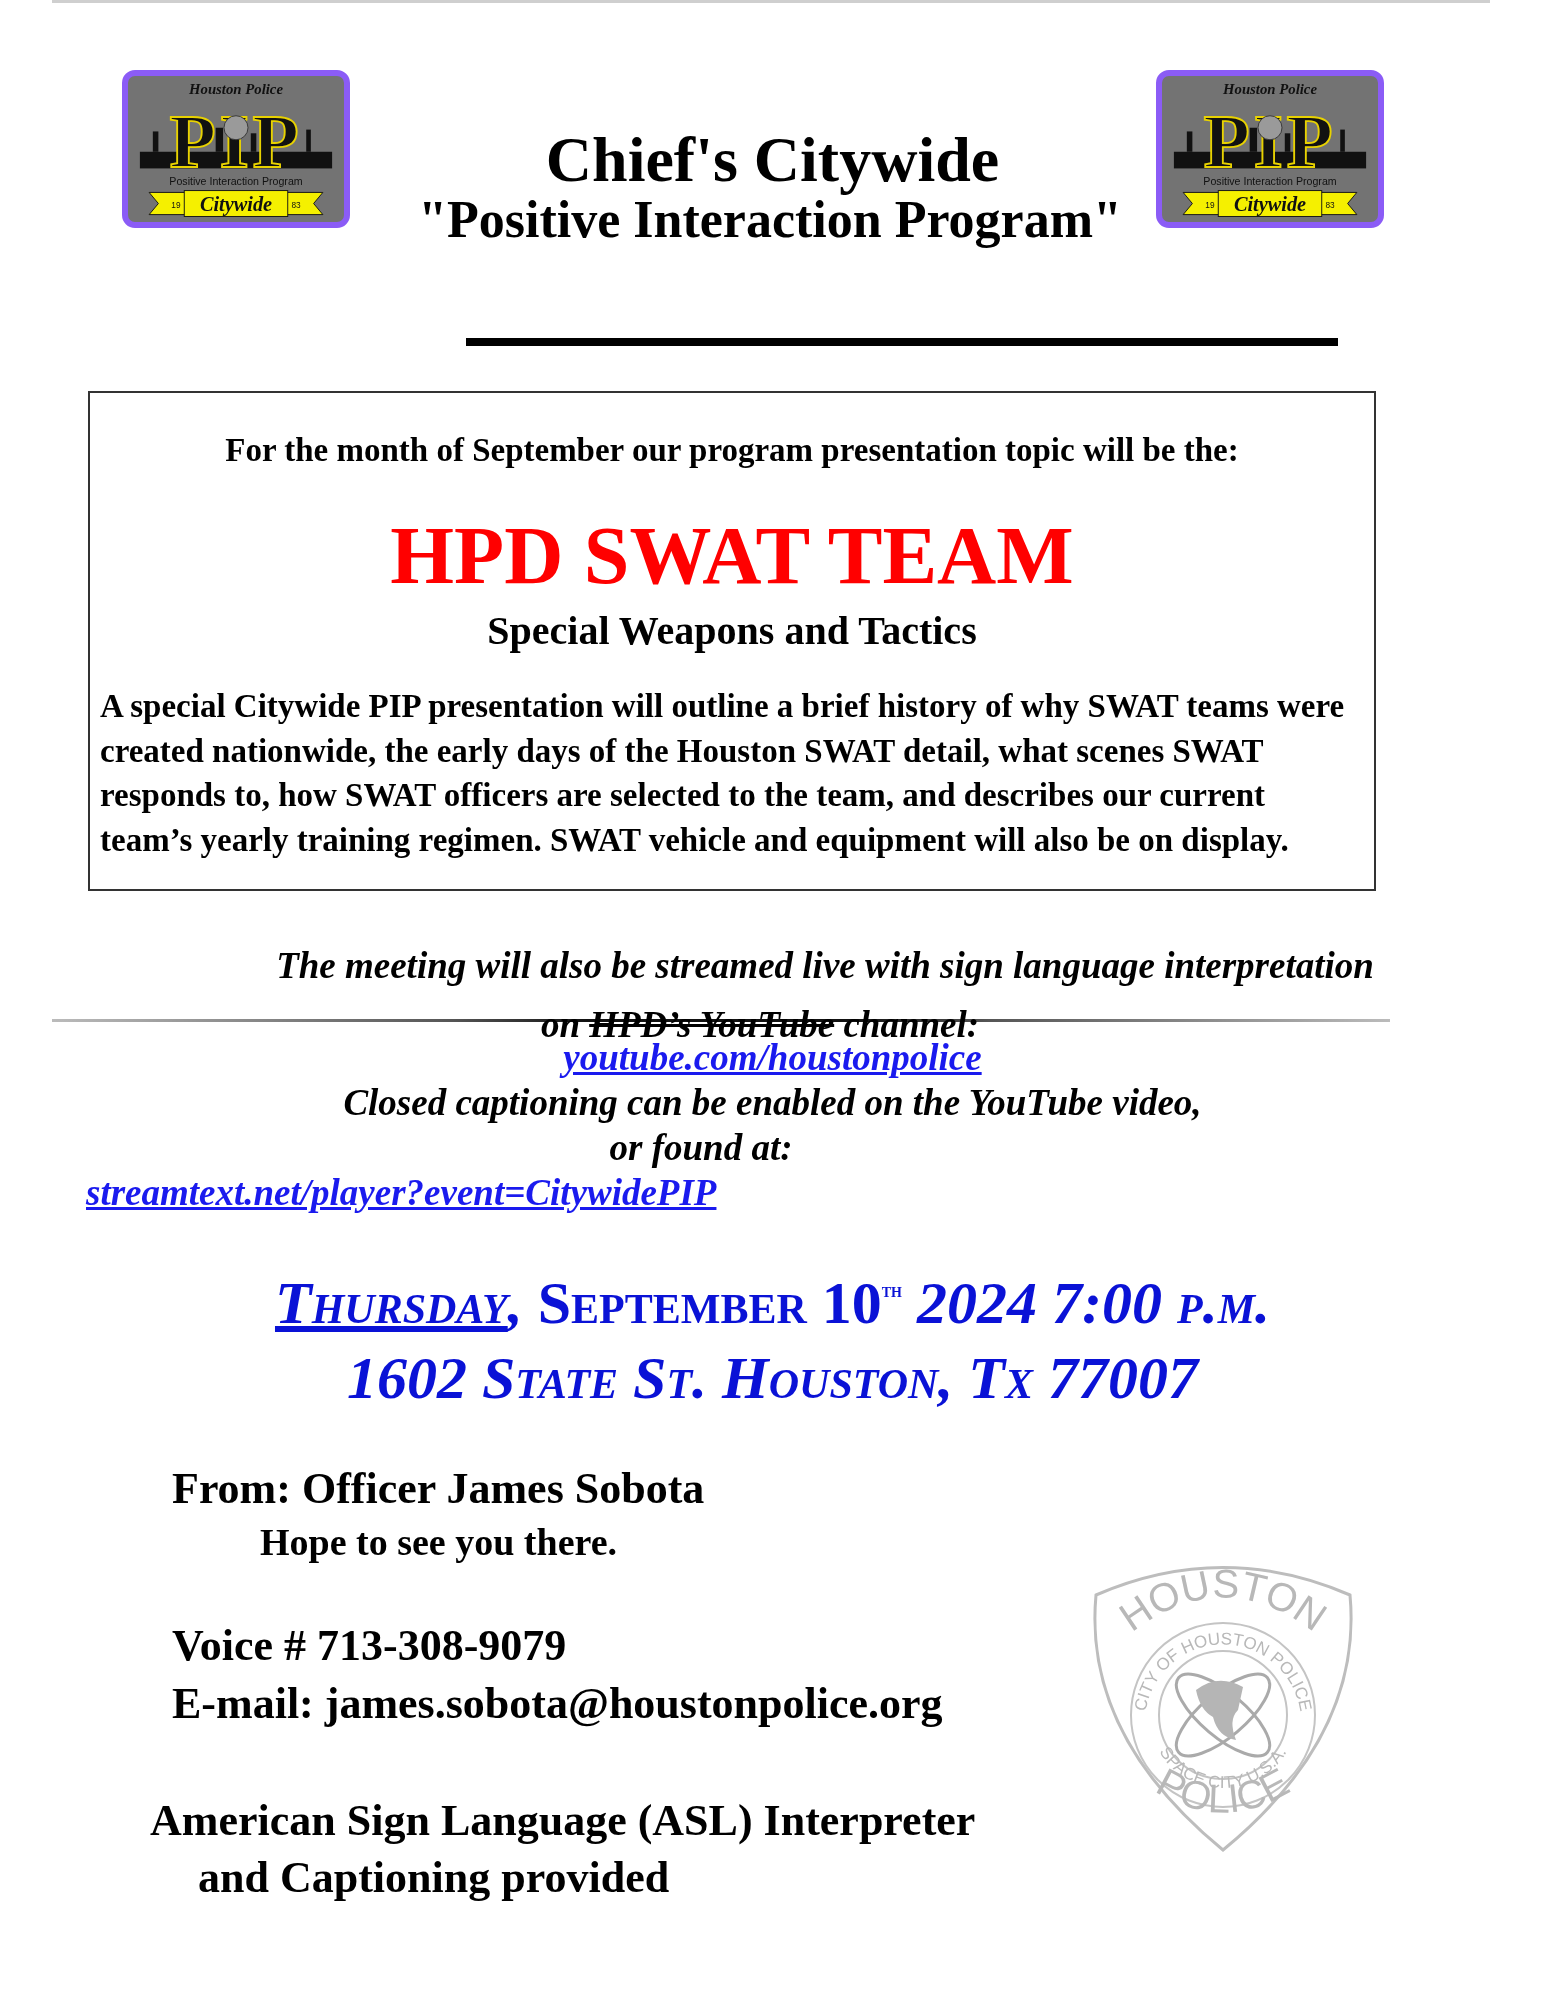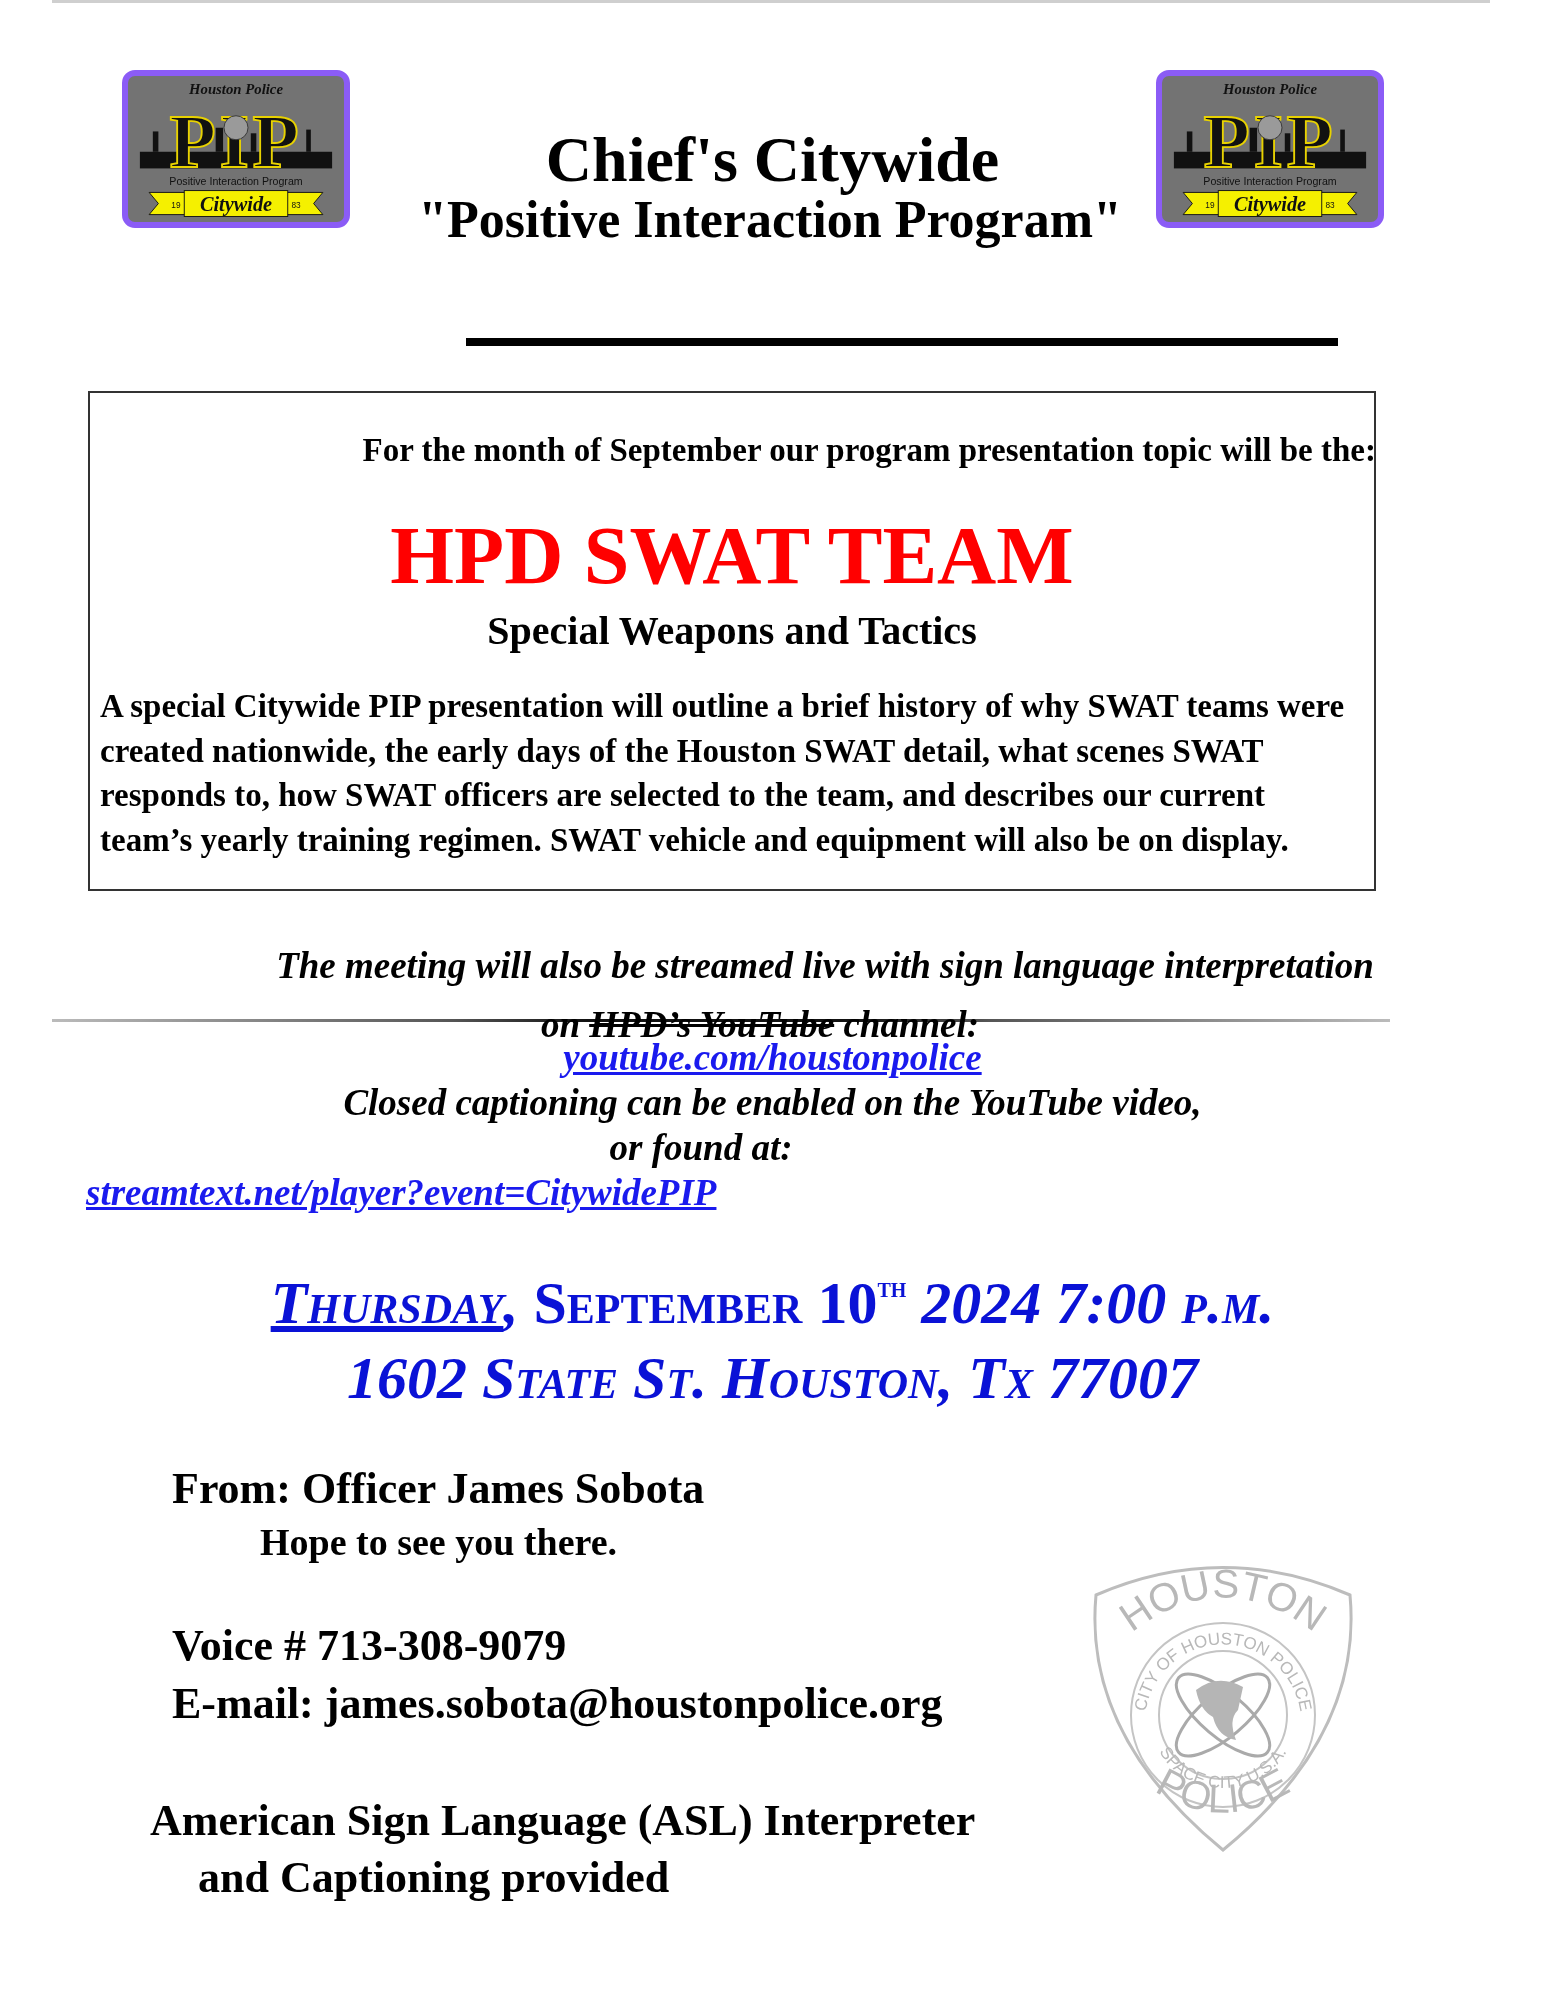--- a/index.html
+++ b/index.html
@@ -19,40 +19,40 @@
 
   .title1 { left: 0; width: 1545px; top: 124px; text-align: center; font-weight: bold; font-size: 64px; line-height: 72px; }
   .title2 { left: 385px; width: 770px; top: 188px; text-align: center; font-weight: bold; font-size: 52px; line-height: 64px; white-space: nowrap; }
 
   .heavy-rule { left: 466px; top: 338px; width: 872px; height: 8px; background: #000; }
 
   .topic-box {
     left: 88px; top: 391px; width: 1288px; height: 500px;
     border: 2px solid #333; box-sizing: border-box;
   }
-  .intro { left: 88px; width: 1288px; top: 430px; text-align: right; font-weight: bold; font-size: 33px; line-height: 40px; }
+  .intro { left: 88px; width: 1288px; top: 430px; text-align: center; font-weight: bold; font-size: 33px; line-height: 40px; }
   .swat-title { left: 88px; width: 1288px; top: 508px; text-align: center; font-weight: bold; font-size: 82px; line-height: 96px; color: #ff0000; }
   .swat-sub { left: 88px; width: 1288px; top: 606px; text-align: center; font-weight: bold; font-size: 40px; line-height: 50px; }
   .desc { left: 100px; width: 1264px; top: 684px; font-weight: bold; font-size: 33px; line-height: 44.5px; }
 
   .stream1 { left: 60px; width: 1400px; top: 943px; text-align: center; font-weight: bold; font-style: italic; font-size: 37px; line-height: 46px; padding-left: 130px; box-sizing: border-box; }
   .thin-rule { left: 52px; top: 1019px; width: 1338px; height: 3px;
     background: linear-gradient(90deg, #bbb 0%, #555 30%, #111 40%, #111 60%, #555 70%, #bbb 100%); }
   .stream2 { left: 60px; width: 1400px; top: 990px; text-align: center; font-weight: bold; font-style: italic; font-size: 37px; line-height: 46px; margin-top: 12px; }
   .stream2 .strike { text-decoration: line-through; }
   .yt-link { left: 0; width: 1545px; top: 1035px; text-align: center; font-weight: bold; font-style: italic; font-size: 37px; line-height: 46px; }
   .yt-link a, .st-link a { color: #1a1aee; text-decoration: underline; }
   .cc1 { left: 0; width: 1545px; top: 1080px; text-align: center; font-weight: bold; font-style: italic; font-size: 37px; line-height: 46px; }
   .cc2 { left: 0; width: 1402px; top: 1125px; text-align: center; font-weight: bold; font-style: italic; font-size: 37px; line-height: 46px; }
   .st-link { left: 86px; top: 1170px; font-weight: bold; font-style: italic; font-size: 37px; line-height: 46px; }
 
   .date-line { left: 0; width: 1545px; top: 1265px; text-align: center; color: #0a12d6; font-weight: bold; font-size: 60px; line-height: 76px; white-space: nowrap; font-variant: small-caps; }
   .date-line .ital { font-style: italic; }
   .date-line .ul { text-decoration: underline; }
-  .date-line sup { font-size: 28px; vertical-align: 26px; line-height: 0; }
+  .date-line sup { font-size: 20px; vertical-align: 26px; line-height: 0; }
   .addr-line { left: 0; width: 1545px; top: 1340px; text-align: center; color: #0a12d6; font-weight: bold; font-style: italic; font-size: 60px; line-height: 76px; font-variant: small-caps; white-space: nowrap; }
 
   .from { left: 172px; top: 1465px; font-weight: bold; font-size: 44px; line-height: 48px; }
   .hope { left: 260px; top: 1518px; font-weight: bold; font-size: 38px; line-height: 48px; }
   .voice { left: 172px; top: 1618px; font-weight: bold; font-size: 44px; line-height: 56px; }
   .email { left: 172px; top: 1676px; font-weight: bold; font-size: 44px; line-height: 56px; }
   .asl1 { left: 150px; top: 1793px; font-weight: bold; font-size: 44px; line-height: 56px; }
   .asl2 { left: 198px; top: 1850px; font-weight: bold; font-size: 44px; line-height: 56px; text-align: center; }
 
   .badge { left: 1078px; top: 1545px; width: 290px; height: 310px; }

